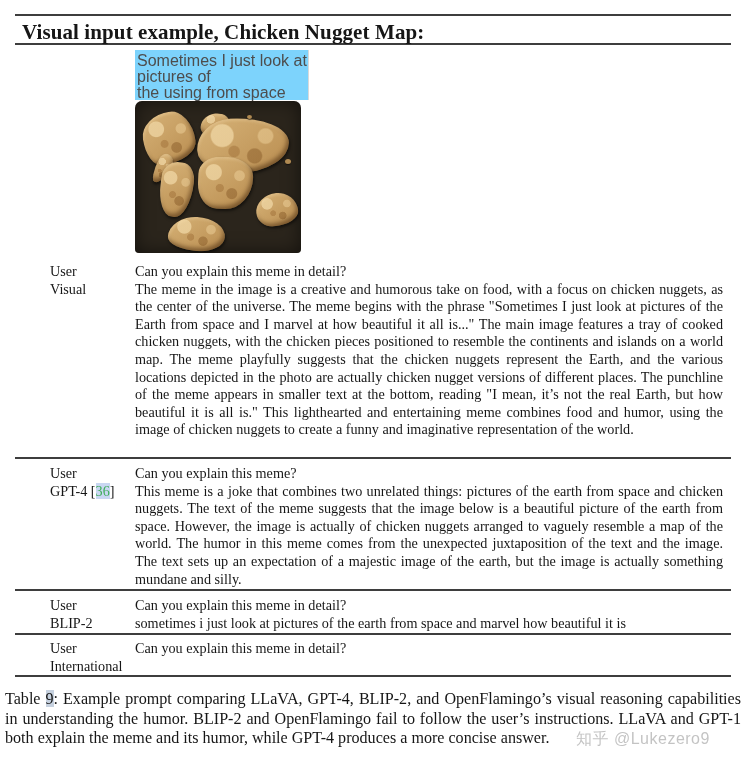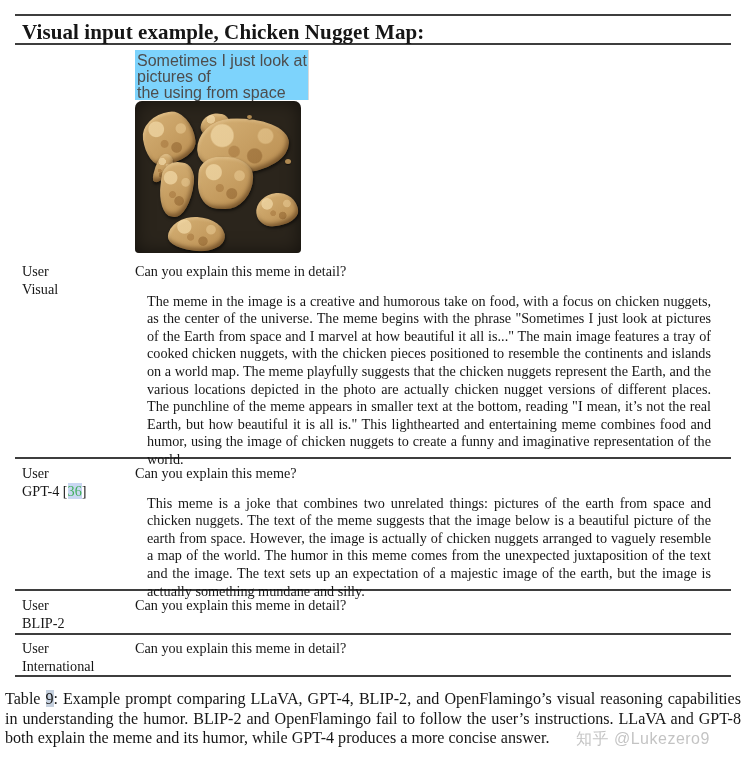--- a/index.html
+++ b/index.html
@@ -74,23 +74,23 @@
   .crumb{position:absolute;background:#b08a52;border-radius:50%;box-shadow:0 1px 1px rgba(0,0,0,.5);}
   #crumb-1{left:150px;top:58px;width:6px;height:5px;}
   #crumb-2{left:112px;top:14px;width:5px;height:4px;}
 
   
   .qa-row{
     position:absolute;left:22px;width:701px;
     display:grid;grid-template-columns:113px 1fr;
     font-size:14.2px;line-height:17.6px;
   }
-  .label-cell div{white-space:nowrap;}
+  .label-cell div{white-space:nowrap;margin-left:28px;}
   .content-cell{width:588px;}
-  .answer{text-align:justify;margin:12px;}
+  .answer{text-align:justify;margin:0;}
   .cite-hl{
     color:var(--citation-text,#3fae5a);
     background:var(--citation-highlight,#c9d7f2);
   }
 
   #row-llava{top:263px;}
   #row-gpt4{top:465px;}
   #row-blip2{top:597px;}
   #row-flamingo{top:640px;}
 
@@ -169,28 +169,29 @@
   </div>
 </div>
 
 <div class="qa-row" id="row-blip2">
   <div class="label-cell">
     <div>User</div>
     <div>BLIP-2</div>
   </div>
   <div class="content-cell">
     <div>Can you explain this meme in detail?</div>
+    <p class="answer">sometimes i just look at pictures of the earth from space and marvel how beautiful it is</p>
   </div>
 </div>
 
 <div class="qa-row" id="row-flamingo">
   <div class="label-cell">
     <div>User</div>
     <div>International</div>
   </div>
   <div class="content-cell">
     <div>Can you explain this meme in detail?</div>
   </div>
 </div>
 
-<div id="caption"><span>Table </span><span class="num-hl">9</span><span>: Example prompt comparing LLaVA, GPT-4, BLIP-2, and OpenFlamingo’s visual reasoning capabilities in understanding the humor. BLIP-2 and OpenFlamingo fail to follow the user’s instructions. LLaVA and GPT-8 both explain the meme and its humor, while GPT-4 produces a more concise answer.</span></div>
+<div id="caption"><span>Table </span><span class="num-hl">9</span><span>: Example prompt comparing LLaVA, GPT-4, BLIP-2, and OpenFlamingo’s visual reasoning capabilities in understanding the humor. BLIP-2 and OpenFlamingo fail to follow the user’s instructions. LLaVA and GPT-1 both explain the meme and its humor, while GPT-4 produces a more concise answer.</span></div>
 
 <div id="watermark">知乎 @Lukezero9</div>
 
 </body></html>

